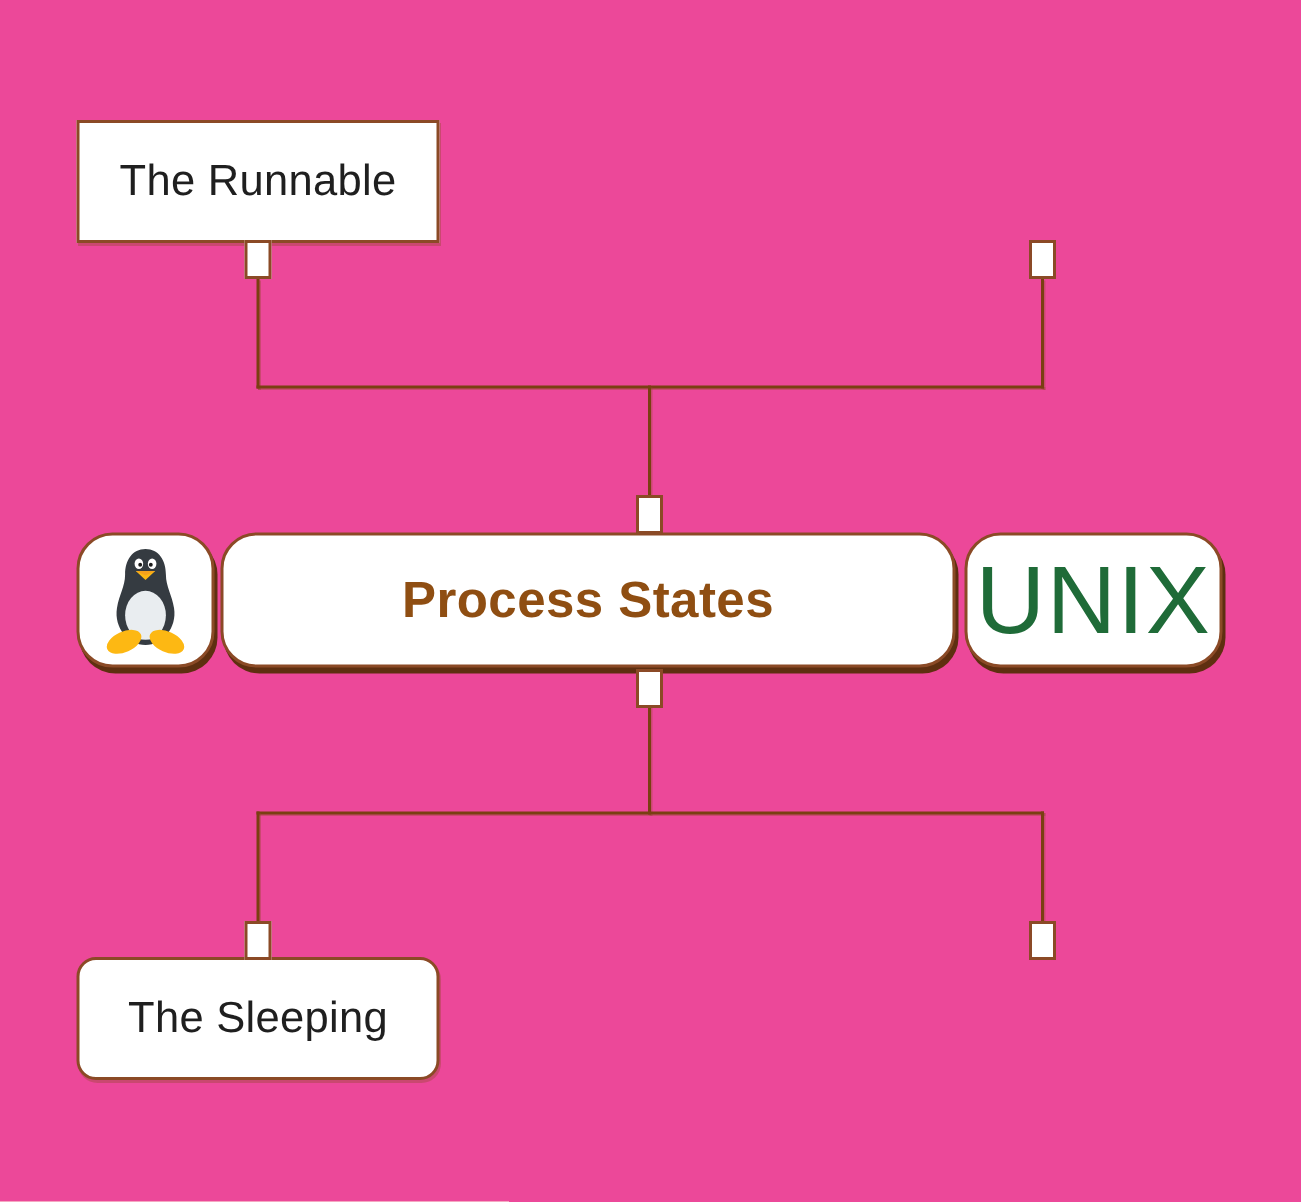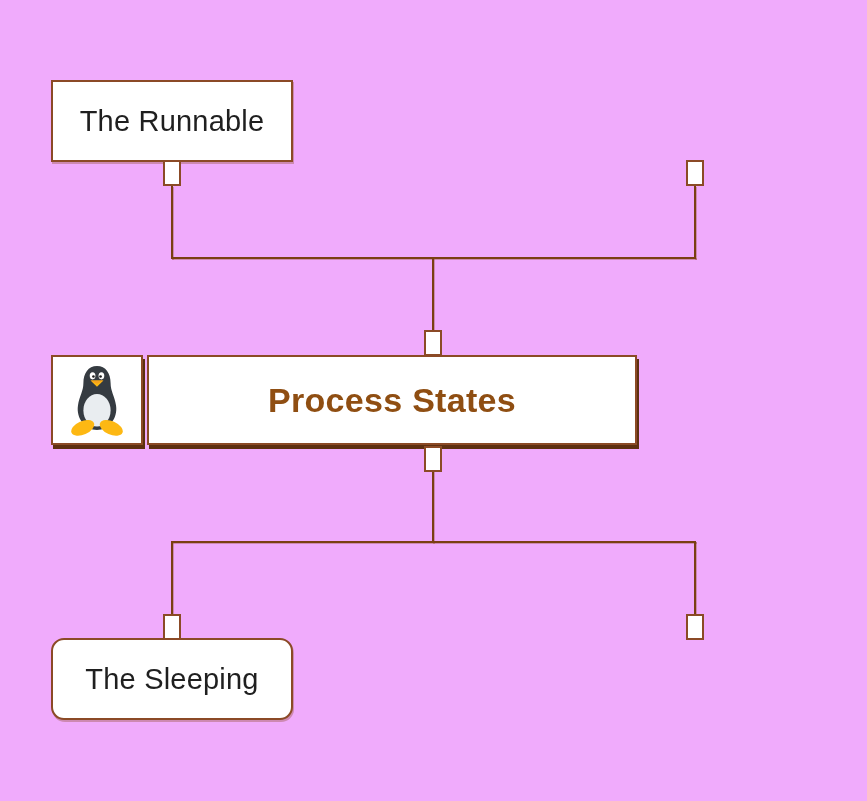--- a/index.html
+++ b/index.html
@@ -5,37 +5,38 @@
   html, body {
     margin: 0;
     padding: 0;
     background: #FCF2E2;
     font-family: "Liberation Sans", sans-serif;
   }
   .canvas {
     position: relative;
     width: 867px;
     height: 801px;
-    background: #f0abfc;
+    background: #ec4899;
     overflow: hidden;
   }
   .node {
     position: absolute;
     box-sizing: border-box;
     background: #FFFFFF;
     border: 2px solid #8B4A26;
     display: flex;
     align-items: center;
     justify-content: center;
   }
   .leaf {
     box-shadow: 1px 2px 0 rgba(139, 74, 38, 0.35);
   }
   .centerrow {
     box-shadow: 2px 4px 0 #5E2F10;
+    border-radius: 24px;
   }
   .leaf .label {
     font-size: 29px;
     color: #1F1F1F;
     letter-spacing: 0.2px;
   }
   .center-title {
     font-size: 34px;
     font-weight: bold;
     color: #8F4E12;
@@ -116,20 +117,23 @@
         <path d="M40.5,26.5 L59.5,26.5 L50,35.5 Z" fill="#FDB813"></path>
         <path d="M40.5,26.5 L59.5,26.5 L50,31 Z" fill="#F6A21C"></path>
       </svg>
     </span>
   </div>
 
   <div class="node centerrow" style="left:147px; top:355px; width:490px; height:90px;">
     <span class="center-title">Process States</span>
   </div>
 
+  <div class="node centerrow" style="left:643px; top:355px; width:172px; height:90px;">
+    <span class="unix-label">UNIX</span>
+  </div>
 
   <div class="port" style="left:163px; top:160px;"></div>
   <div class="port" style="left:686px; top:160px;"></div>
   <div class="port" style="left:424px; top:330px;"></div>
   <div class="port" style="left:424px; top:446px;"></div>
   <div class="port" style="left:163px; top:614px;"></div>
   <div class="port" style="left:686px; top:614px;"></div>
 
 </div>
 

